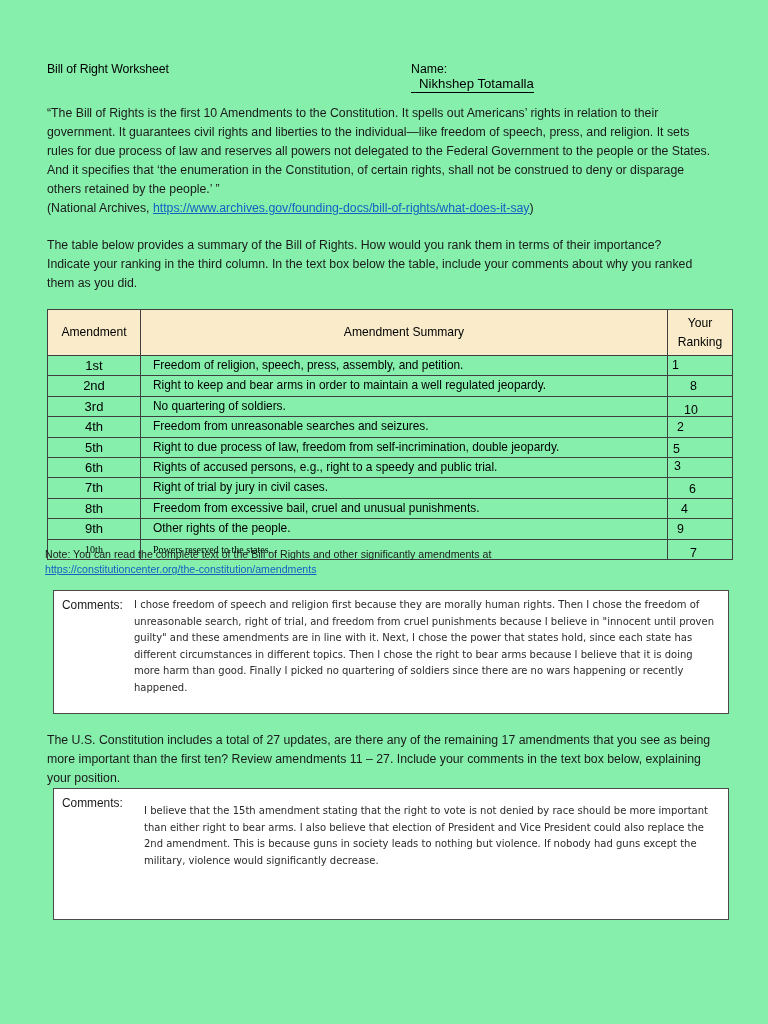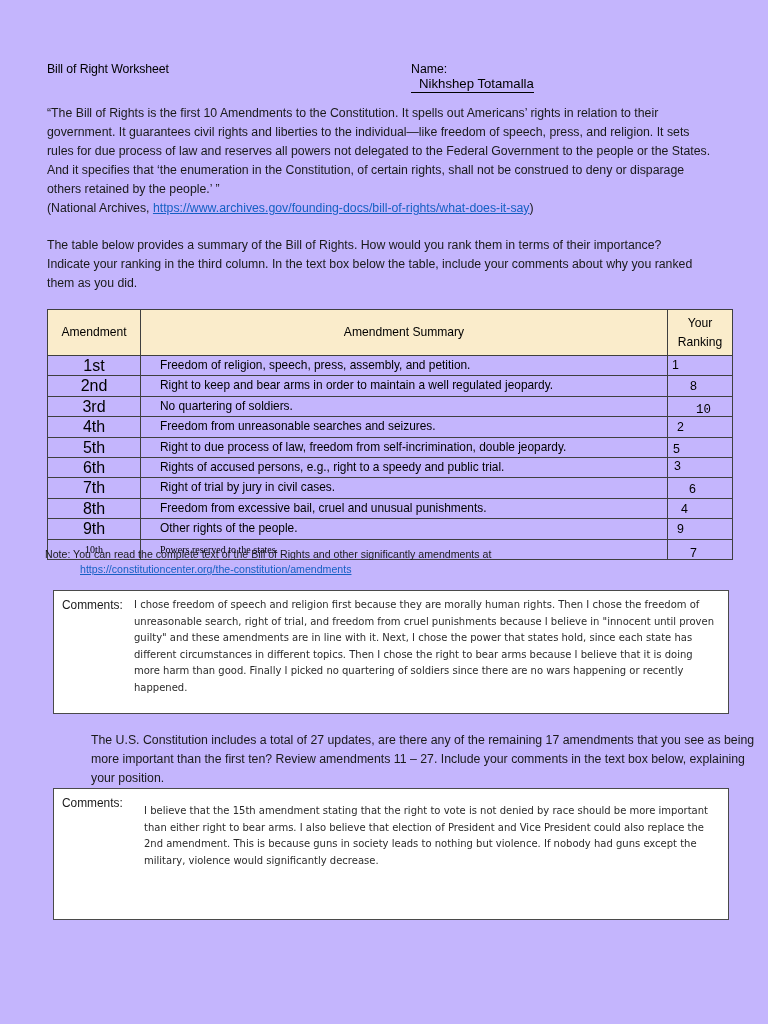--- a/index.html
+++ b/index.html
@@ -13,21 +13,21 @@
     position: relative;
     font-family: "Liberation Sans", sans-serif;
     color: #000000;
     overflow: hidden;
   }
   .page {
     position: absolute;
     left: 0; top: 0;
     width: 768px;
     height: 1024px;
-    background: #c4b5fd;
+    background: #86efac;
   }
 
   
   .header-row {
     position: absolute;
     left: 47px;
     top: 62px;
     width: 665px;
     display: flex;
     align-items: baseline;
@@ -77,21 +77,20 @@
   }
   #intro-para {
     left: 47px;
     top: 236px;
     width: 660px;
   }
   #second-question {
     left: 47px;
     top: 731px;
     width: 668px;
-    margin-left: 44px;
   }
   a.link, .link {
     color: #1660c4;
     text-decoration: underline;
     word-break: break-all;
   }
 
   
   .bor-table {
     position: absolute;
@@ -118,24 +117,24 @@
   th.c-amend { width: 88px; }
   th.c-summary { width: 522px; }
   th.c-rank { width: 60px; }
 
   .bor-table tbody td {
     height: 19.4px;
     line-height: 19.4px;
   }
   td.amend-num {
     text-align: center;
-    font-size: 16px;
+    font-size: 13px;
   }
   td.summary {
-    padding-left: 19px;
+    padding-left: 12px;
     font-size: 11.9px;
   }
   tr.serif-row td.amend-num,
   tr.serif-row td.summary {
     font-family: "Liberation Serif", serif;
     font-size: 10px;
   }
   td.rank {
     font-size: 12.4px;
     position: relative;
@@ -149,21 +148,21 @@
   
   .note {
     position: absolute;
     left: 45px;
     top: 547px;
     width: 660px;
     font-size: 10.6px;
     line-height: 15.4px;
     color: #1a1a1a;
   }
-  .note .link { font-size: 10.6px; margin-left: 35px; }
+  .note .link { font-size: 10.6px; }
 
   
   .comment-box {
     position: absolute;
     border: 1.2px solid #4a4a4a;
     background: #ffffff;
     box-sizing: border-box;
     padding-left: 40px;
   }
   #comment-box-1 {
@@ -240,21 +239,21 @@
         <td class="amend-num">2nd</td>
         <td class="summary">Right to keep and bear arms in order to maintain a well regulated jeopardy.</td>
         <td class="rank">
             <span style="left:22px; top:1px;">8</span>
           </td>
       </tr>
       <tr>
         <td class="amend-num">3rd</td>
         <td class="summary">No quartering of soldiers.</td>
         <td class="rank">
-            <span style="left:28px; top:4px;font-family:Liberation Mono, monospace;">10</span>
+            <span style="left:16px; top:4px;">10</span>
           </td>
       </tr>
       <tr>
         <td class="amend-num">4th</td>
         <td class="summary">Freedom from unreasonable searches and seizures.</td>
         <td class="rank">
             <span style="left:9px; top:1px;">2</span>
           </td>
       </tr>
       <tr>

